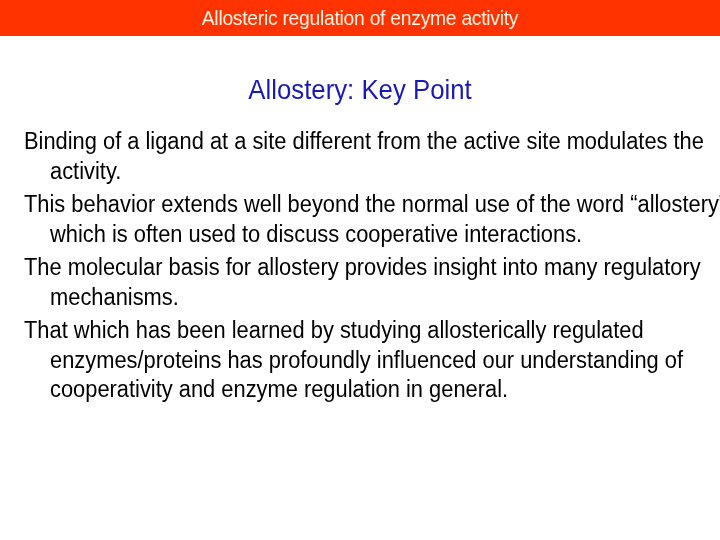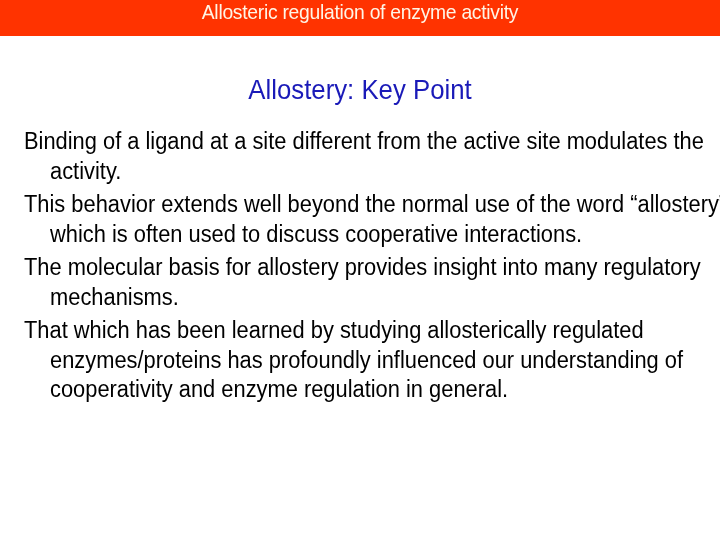--- a/index.html
+++ b/index.html
@@ -3,21 +3,21 @@
   <meta charset="utf-8">
   <style>
     html, body { margin: 0; padding: 0; }
     body {
       width: 720px; height: 540px; background: #ffffff; overflow: hidden;
       font-family: "Liberation Sans", sans-serif; position: relative;
     }
     .header-bar {
       position: absolute; left: 0; top: 0; width: 720px; height: 36px;
       background: #ff3300; color: #fff5e6;
-      display: flex; justify-content: center;
+      display: flex; align-items: center; justify-content: center;
     }
     .header-title {
       font-size: 21px; letter-spacing: -0.3px;
       transform: scaleX(0.92); transform-origin: center; white-space: nowrap;
     }
     .slide-title {
       position: absolute; left: 0; top: 71px; width: 720px; text-align: center;
       color: #1a1ab8; font-size: 28px; line-height: 38px;
       transform: scaleX(0.92); transform-origin: center;
     }

